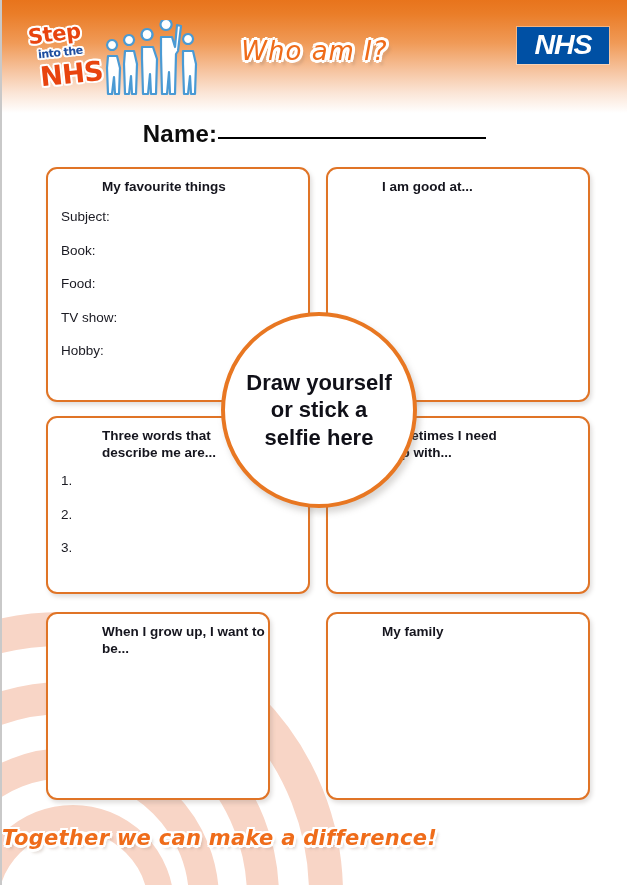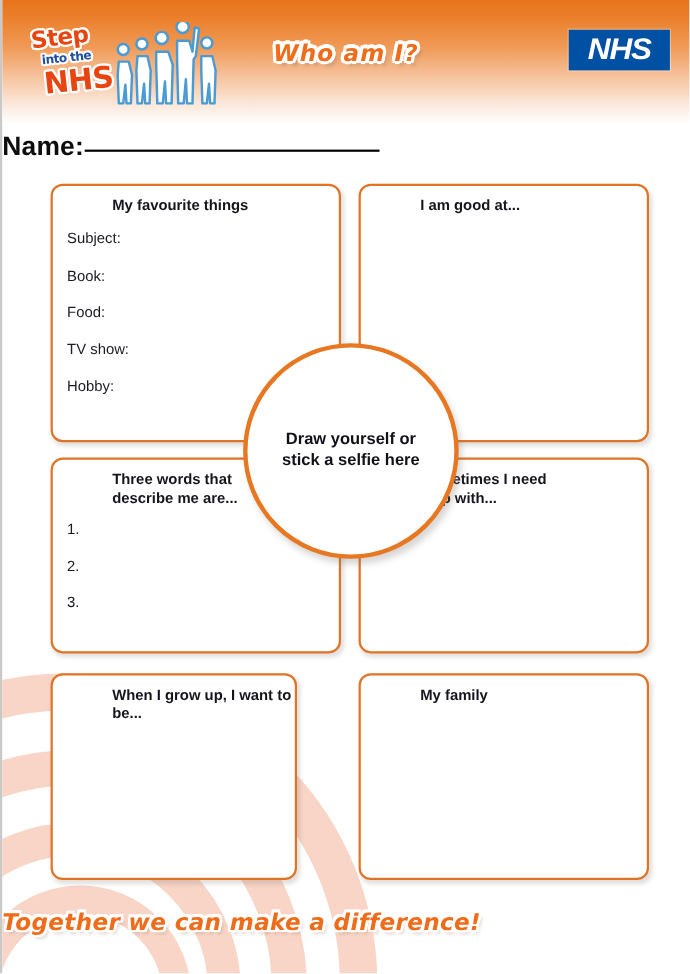--- a/index.html
+++ b/index.html
@@ -105,37 +105,38 @@
     transform: scaleX(1.06);
   }
 
   
   .title-who {
     position: absolute;
     left: 0; right: 0;
     top: 36px;
     text-align: center;
     font-family: "DejaVu Sans", sans-serif;
-    font-weight: bold;
+    font-weight: normal;
     font-style: italic;
-    font-size: 21px;
+    font-size: 26px;
     color: #ef6c1a;
     letter-spacing: 1px;
     text-shadow:
       -2.4px -2.4px 0 #fff, 2.4px -2.4px 0 #fff,
       -2.4px 2.4px 0 #fff, 2.4px 2.4px 0 #fff,
       0 3px 0 #fff, 3px 0 0 #fff, -3px 0 0 #fff, 0 -3px 0 #fff,
       4px 5px 3px rgba(150,120,100,0.35);
   }
 
   
   .name-row {
     position: absolute;
     left: 0; right: 0;
     top: 120px;
+    text-align: center;
     z-index: 4;
   }
   .name-label {
     font-family: "Liberation Sans", sans-serif;
     font-size: 24px;
     font-weight: bold;
     color: #0d0d0d;
     letter-spacing: 0.2px;
   }
   .name-rule {
@@ -208,21 +209,21 @@
     box-sizing: border-box;
     display: flex;
     align-items: center;
     justify-content: center;
     text-align: center;
     z-index: 6;
     box-shadow: 3px 5px 6px rgba(120,110,105,0.28);
   }
   .circle-text {
     font-family: "Liberation Sans", sans-serif;
-    font-size: 15px;
+    font-size: 22px;
     font-weight: bold;
     color: #101018;
     line-height: 1.24;
     padding: 0 16px;
   }
 
   
   .footer {
     position: absolute;
     left: 0; right: 0;

